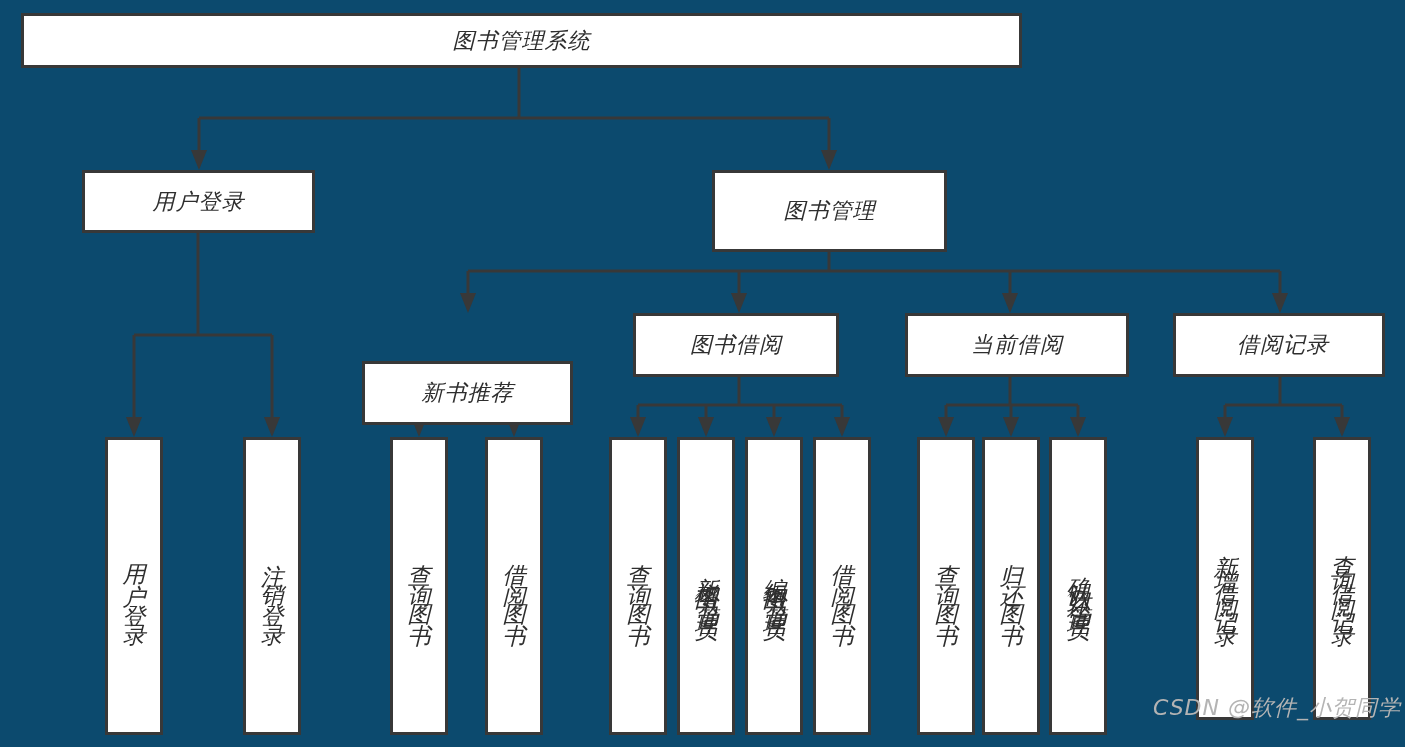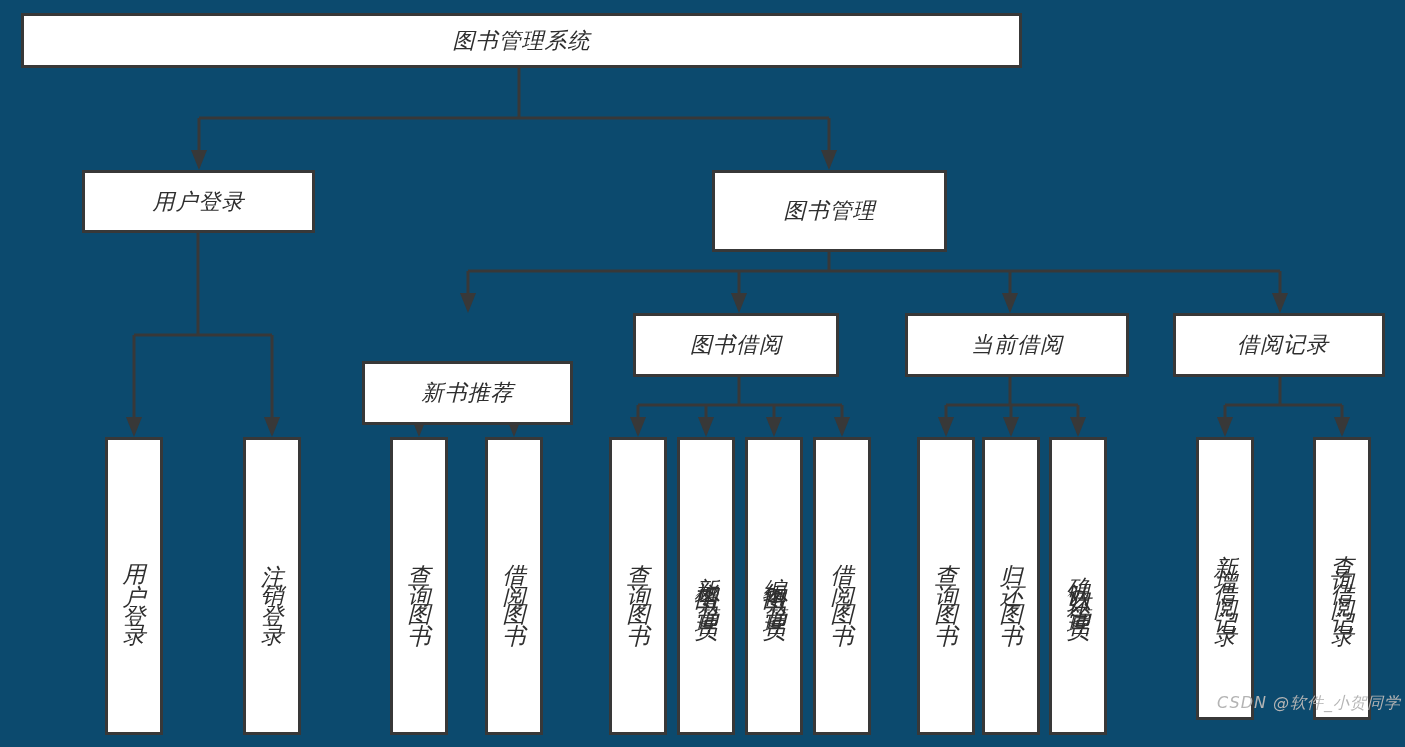--- a/index.html
+++ b/index.html
@@ -57,21 +57,21 @@
   #b-current-c1{left:917px;}
   #b-current-c2{left:982px;}
   #b-current-c3{left:1049px;}
   #b-records-c1{left:1196px;}
   #b-records-c2{left:1313px;}
 
   .watermark{
     position:absolute;
     right:4px;top:693px;
     z-index:3;
-    font-size:16px;
+    font-size:22px;
     color:#b4b4b4;
     letter-spacing:1px;
     white-space:nowrap;
   }
 </style>
 </head>
 <body>
 
 <div class="canvas">
 

